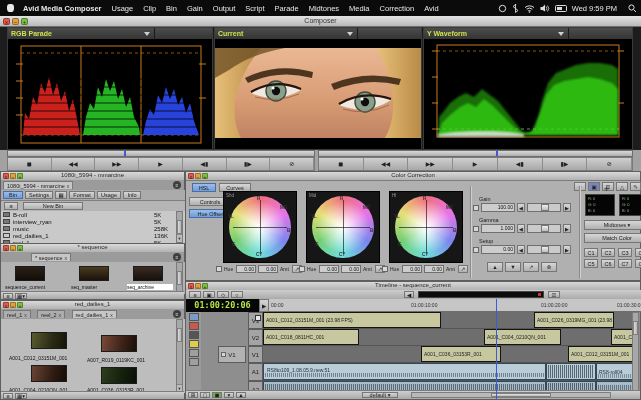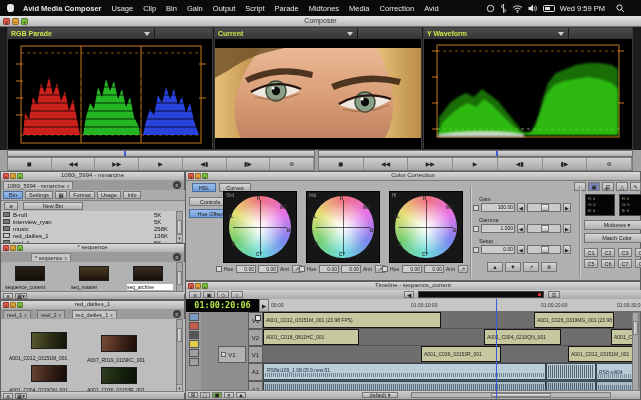--- a/index.html
+++ b/index.html
@@ -5,21 +5,21 @@
   html,body{margin:0;padding:0;background:#666;}
   #root{position:relative;width:641px;height:400px;overflow:hidden;background:#a2a2a2;
         font-family:"Liberation Sans",sans-serif;color:#222;-webkit-font-smoothing:antialiased;}
   .abs{position:absolute;}
   
   .menubar{left:0;top:0;width:641px;height:16px;background:#0b0b0b;color:#e8e8e8;
            display:flex;align-items:center;font-size:7.5px;gap:0;padding:0;box-sizing:border-box;}
   .menubar .mi{padding:0 5px;white-space:nowrap;}
   .menubar .brand{font-weight:bold;}
   .apple{width:7px;height:8px;background:#e8e8e8;border-radius:40% 40% 45% 45%;margin:0 4px 0 7px;}
-  .mright{margin-left:auto;display:flex;align-items:center;gap:5px;padding-right:16px;}
+  .mright{margin-left:auto;display:flex;align-items:center;gap:5px;padding-right:4px;}
   .mright svg{display:block;}
   
   .ctitle{left:0;top:16px;width:641px;height:11px;background:linear-gradient(#e3e3e3,#b9b9b9);
           border-bottom:1px solid #6f6f6f;box-sizing:border-box;}
   .ctitle .t{position:absolute;left:0;right:0;top:1px;text-align:center;font-size:7px;color:#333;}
   .tl{position:absolute;left:3px;top:2px;display:flex;gap:2px;}
   .tl b{width:7px;height:7px;border-radius:2px;font-size:6px;line-height:7px;text-align:center;
         font-weight:normal;color:#3a2a00;border:1px solid rgba(0,0,0,.35);box-sizing:border-box;}
   .tl .r{background:#e25a4e;} .tl .y{background:#e0a33c;} .tl .g{background:#7cc043;}
   .mon{left:0;top:27px;width:641px;height:123px;background:#1d1d1d;}

